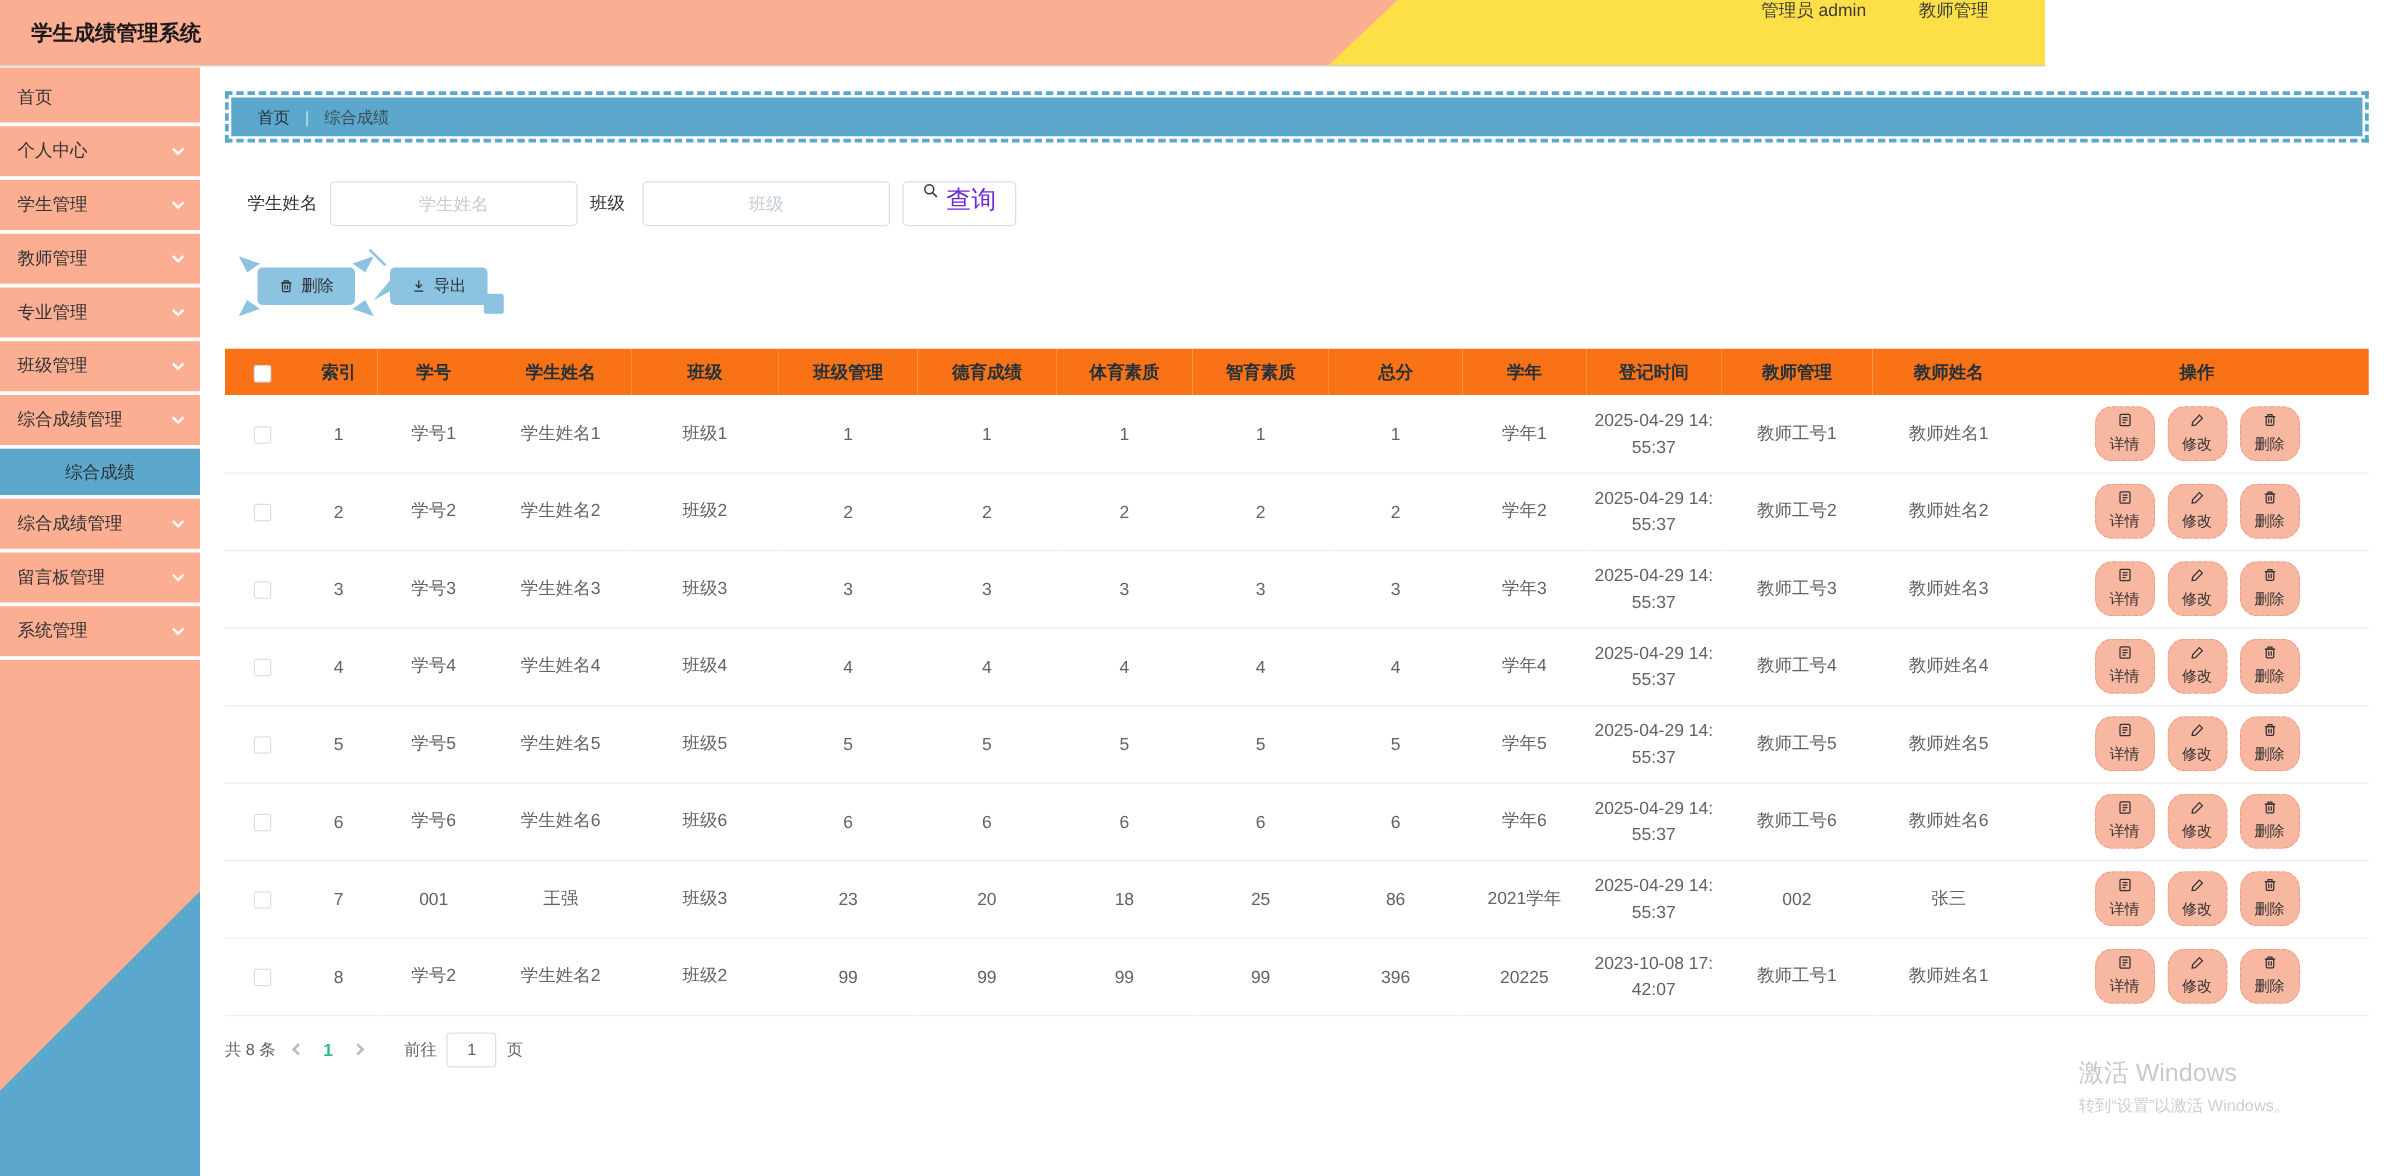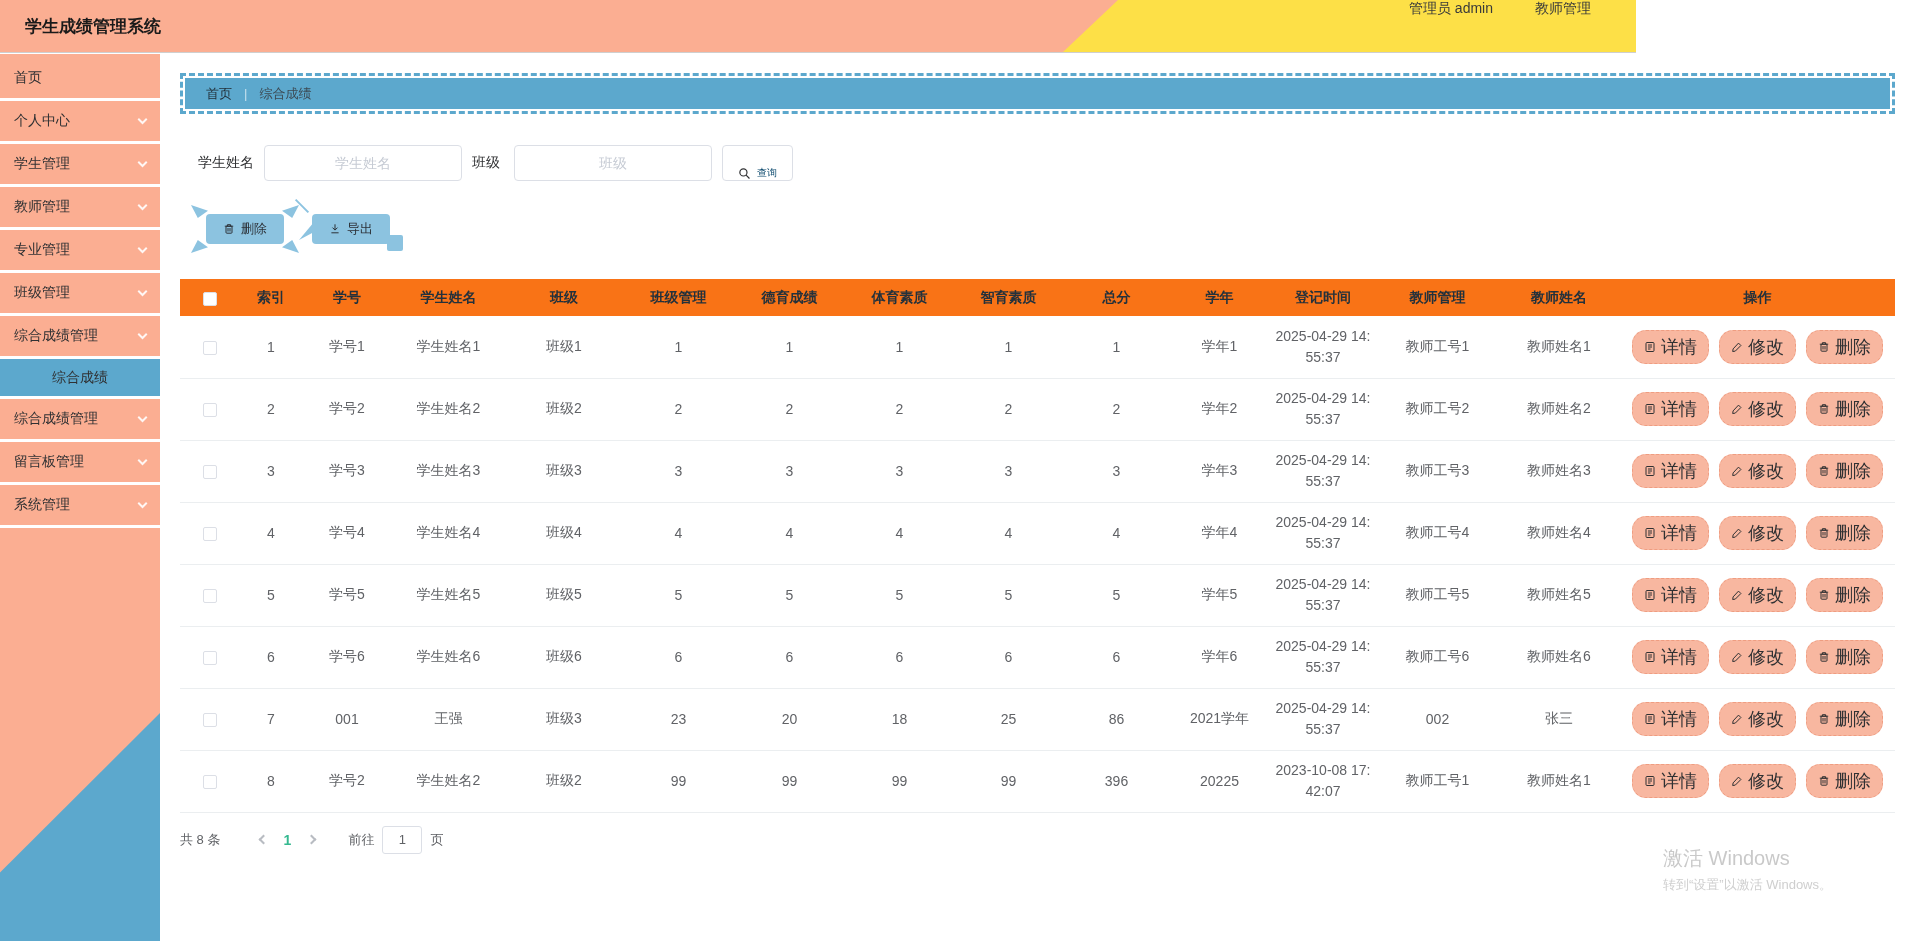--- a/index.html
+++ b/index.html
@@ -36,22 +36,22 @@
 
   .search-row { margin-top:31px; padding-left:38px; display:flex; align-items:center; }
   .search-row label { font-size:14px; color:#303133; }
   .search-input { width:198px; height:36px; border:1px solid #dcdfe6; border-radius:4px;
     text-align:center; font-size:14px; color:#606266; outline:none; }
   .search-input::placeholder { color:#c6cbd4; }
   .in1 { margin-left:10px; }
   .lb2 { margin-left:10px; }
   .in2 { margin-left:14px; }
   .query-btn { margin-left:10px; height:36px; padding:0 15px; background:#fff;
-    border:1px solid #dcdfe6; border-radius:4px; font-size:10px; color:#0c4a6e;
-    display:inline-flex; align-items:flex-end; gap:6px; cursor:pointer; }
+    border:1px solid #dcdfe6; border-radius:4px; font-size:20px; color:#6d28d9;
+    display:inline-flex; align-items:flex-start; gap:6px; cursor:pointer; }
 
   .toolbar { margin-top:33px; padding-left:46px; display:flex; align-items:center; gap:28px; }
   .tool-wrap { position:relative; }
   .tool-btn { height:30px; padding:0 17px; background:#8cc3e0; border:none; border-radius:4px;
     font-size:13px; color:#2c3137; display:inline-flex; align-items:center; gap:6px;
     cursor:pointer; position:relative; z-index:1; }
   .deco { position:absolute; background:#8cc3e0; z-index:0; }
   .d-tl { left:-15px; top:-9px;  width:17px; height:13px; clip-path:polygon(0 0,100% 45%,40% 100%); }
   .d-tr { right:-15px; top:-9px; width:17px; height:13px; clip-path:polygon(100% 0,0 45%,60% 100%); }
   .d-bl { left:-15px; bottom:-9px; width:17px; height:13px; clip-path:polygon(0 100%,100% 55%,40% 0); }
@@ -62,26 +62,26 @@
 
   .grid-table { margin:35px 25px 0 20px; width:1715px; border-collapse:collapse; table-layout:fixed; }
   .grid-table thead th { background:#f97316; height:37px; font-size:14px; font-weight:bold;
     color:#24313b; text-align:center; }
   .grid-table tbody td { height:62px; text-align:center; font-size:14px; color:#606266;
     border-bottom:1px solid #ebeef0; background:#fff; vertical-align:middle; padding:0 4px; }
   .col-time { word-break:break-all; line-height:1.5; }
   .cbx { width:14px; height:14px; border:1px solid #dcdfe6; border-radius:2px; background:#fff;
     display:inline-block; vertical-align:middle; cursor:pointer; }
   .row-btn { padding:4px 11px; margin:0 5px; background:#f8b7a0; border:1px dashed #ef9d81;
-    border-radius:14px; font-size:18px; color:#303133; display:inline-flex; align-items:center;
-    gap:5px; cursor:pointer; }
+    border-radius:14px; font-size:12px; color:#303133; display:inline-flex; align-items:center;
+    gap:5px; cursor:pointer;flex-direction:column; }
 
   .pagination { margin:13px 25px 0 20px; display:flex; align-items:center; font-size:13px;
     color:#606266; }
-  .pg-total { margin-right:32px;text-align:center; }
+  .pg-total { margin-right:7px;text-align:center; }
   .pg-arrow { width:22px; height:22px; display:inline-flex; align-items:center; justify-content:center; cursor:pointer; }
   .pg-chevron { width:7px; height:7px; border-left:2px solid #b8bcc2; border-bottom:2px solid #b8bcc2; }
   .pg-prev .pg-chevron { transform:rotate(45deg); }
   .pg-next .pg-chevron { transform:rotate(225deg); }
   .pg-num { width:26px; text-align:center; color:#35b990; font-weight:bold; font-size:14px; cursor:pointer; }
   .pg-goto { margin-left:26px; margin-right:8px; }
   .pg-input { width:40px; height:28px; border:1px solid #dcdfe6; border-radius:3px;
     text-align:center; font-size:13px; color:#606266; margin-right:8px; outline:none; }
 
   .watermark { position:absolute; left:1663px; top:845px; z-index:9; pointer-events:none; }

